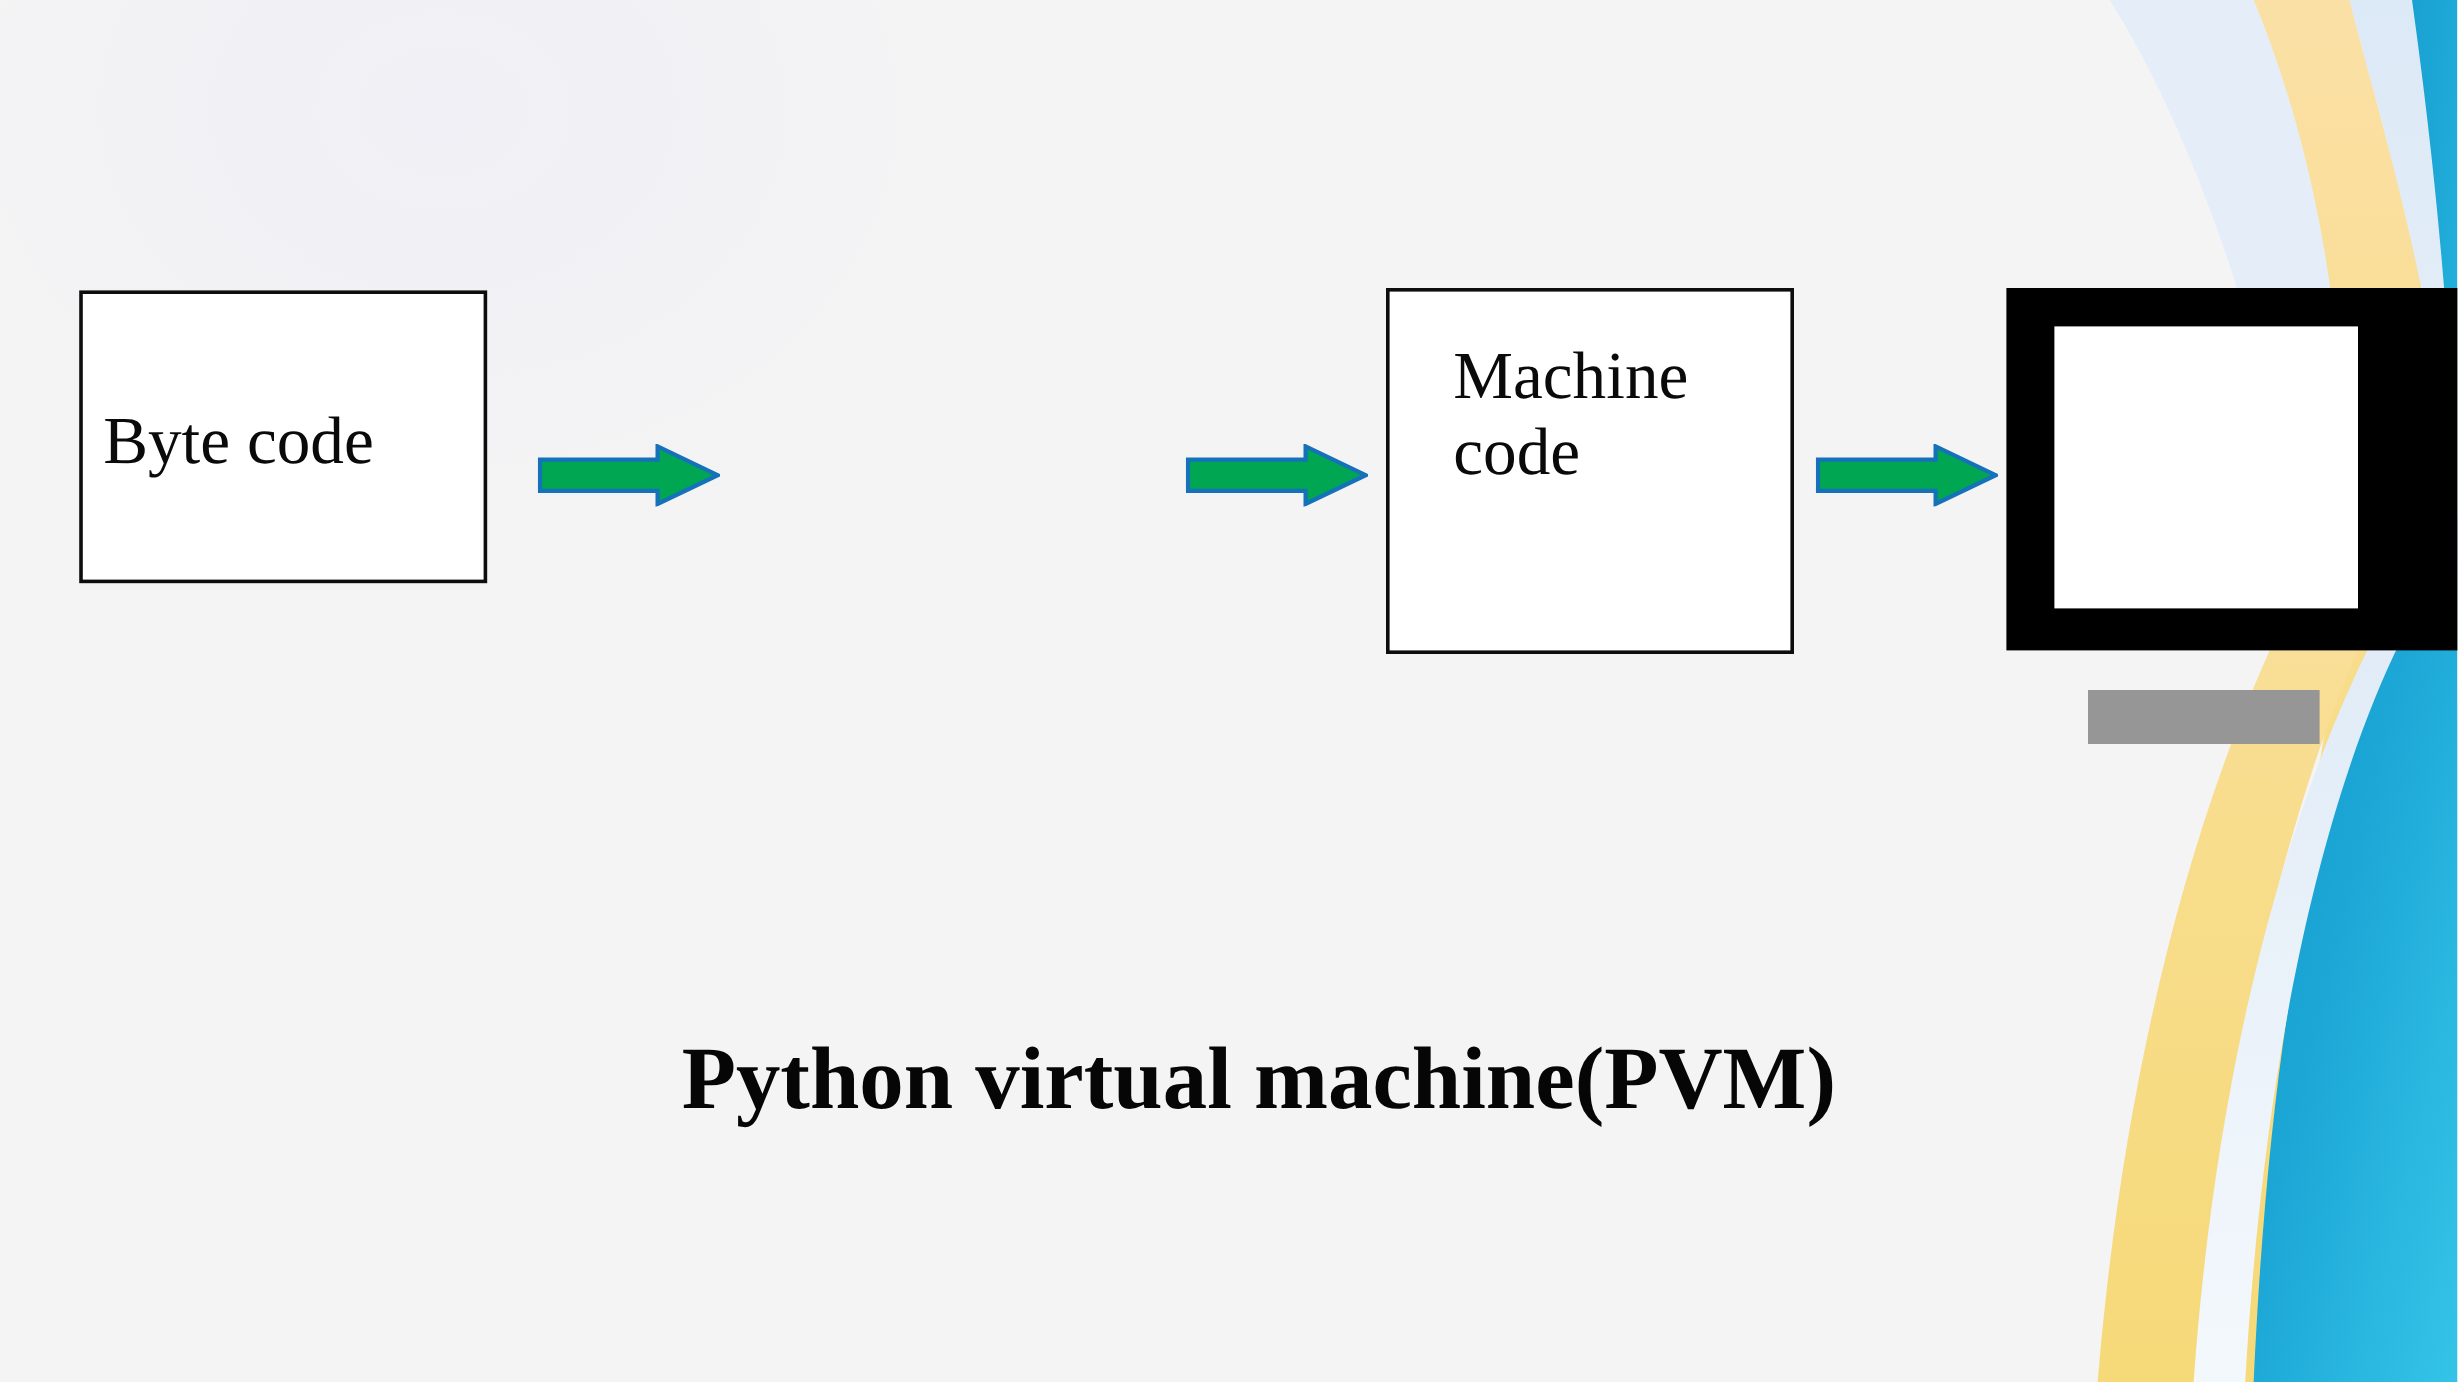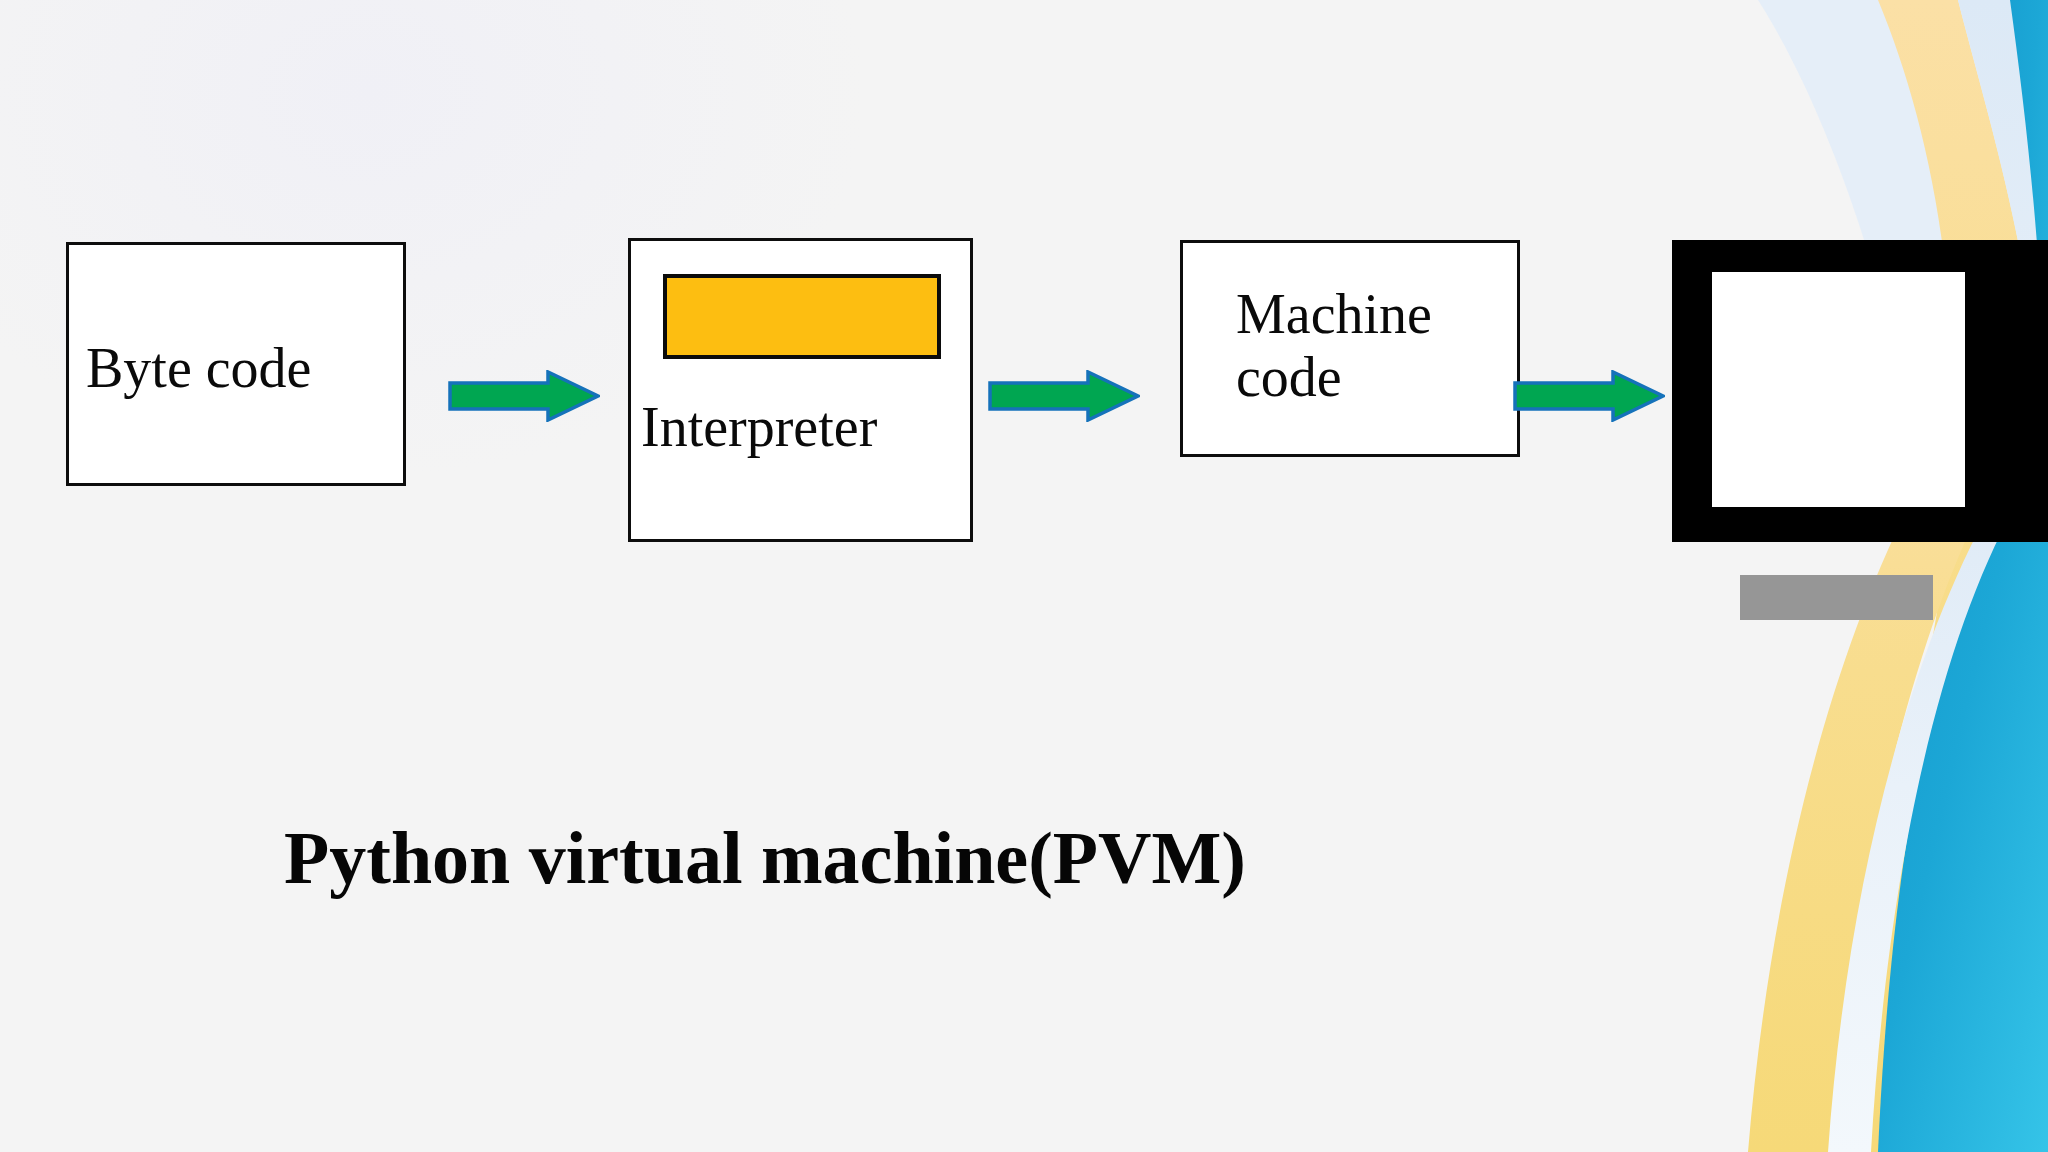--- a/index.html
+++ b/index.html
@@ -76,24 +76,24 @@
     background: #fdbe11;
     border: 4px solid #0b0b0b;
     box-sizing: border-box;
   }
   #label-interpreter {
     left: 10px;
     top: 155px;
   }
 
   #box-machinecode {
-    left: 1180px;
+    left: 1155px;
     top: 240px;
     width: 340px;
-    height: 217px;
+    height: 305px;
   }
   #label-machinecode {
     left: 53px;
     top: 40px;
   }
 
   
   .arrow {
     position: absolute;
     top: 370px;
@@ -127,23 +127,23 @@
     top: 575px;
     width: 193px;
     height: 45px;
     background: #969696;
   }
 
   
   #title {
     position: absolute;
     left: 0;
-    top: 816px;
+    top: 857px;
     width: 1530px;
-    text-align: center;
+    text-align: right;
     font-size: 74px;
     font-weight: bold;
     color: #060606;
     letter-spacing: 0px;
   }
 </style>
 </head>
 <body>
 
 <div id="slide">
@@ -183,24 +183,20 @@
   </svg>
 
   <div class="flowbox" id="box-bytecode">
     <div class="boxlabel" id="label-bytecode">Byte code</div>
   </div>
 
   <svg class="arrow" id="arrow-1" viewBox="0 0 152 52" preserveAspectRatio="none">
     <polygon points="2,13 100,13 100,2 150,26 100,50 100,39 2,39" fill="#00a651" stroke="#1572ba" stroke-width="3.5" stroke-linejoin="miter"></polygon>
   </svg>
 
-  <div class="flowbox" id="box-interpreter">
-    <div id="orange-bar"></div>
-    <div class="boxlabel" id="label-interpreter">Interpreter</div>
-  </div>
 
   <svg class="arrow" id="arrow-2" viewBox="0 0 152 52" preserveAspectRatio="none">
     <polygon points="2,13 100,13 100,2 150,26 100,50 100,39 2,39" fill="#00a651" stroke="#1572ba" stroke-width="3.5" stroke-linejoin="miter"></polygon>
   </svg>
 
   <div class="flowbox" id="box-machinecode">
     <div class="boxlabel" id="label-machinecode">Machine
 code</div>
   </div>
 

